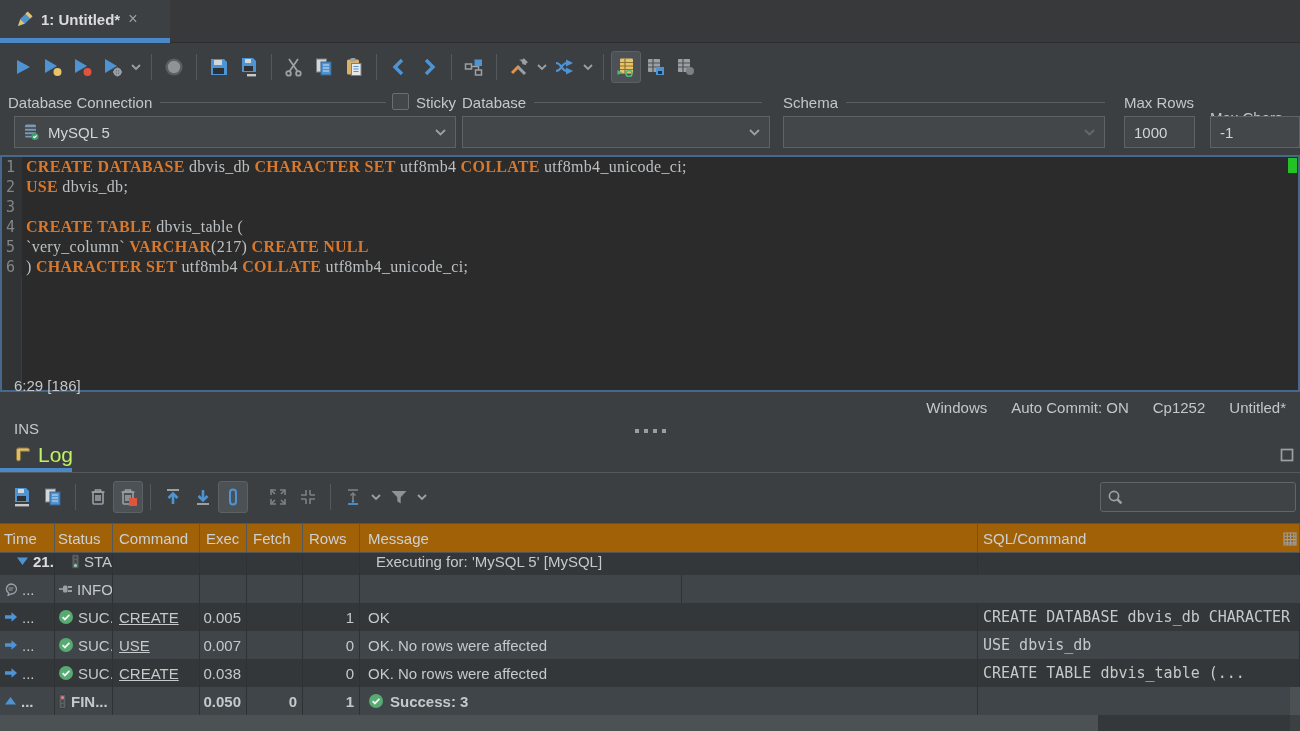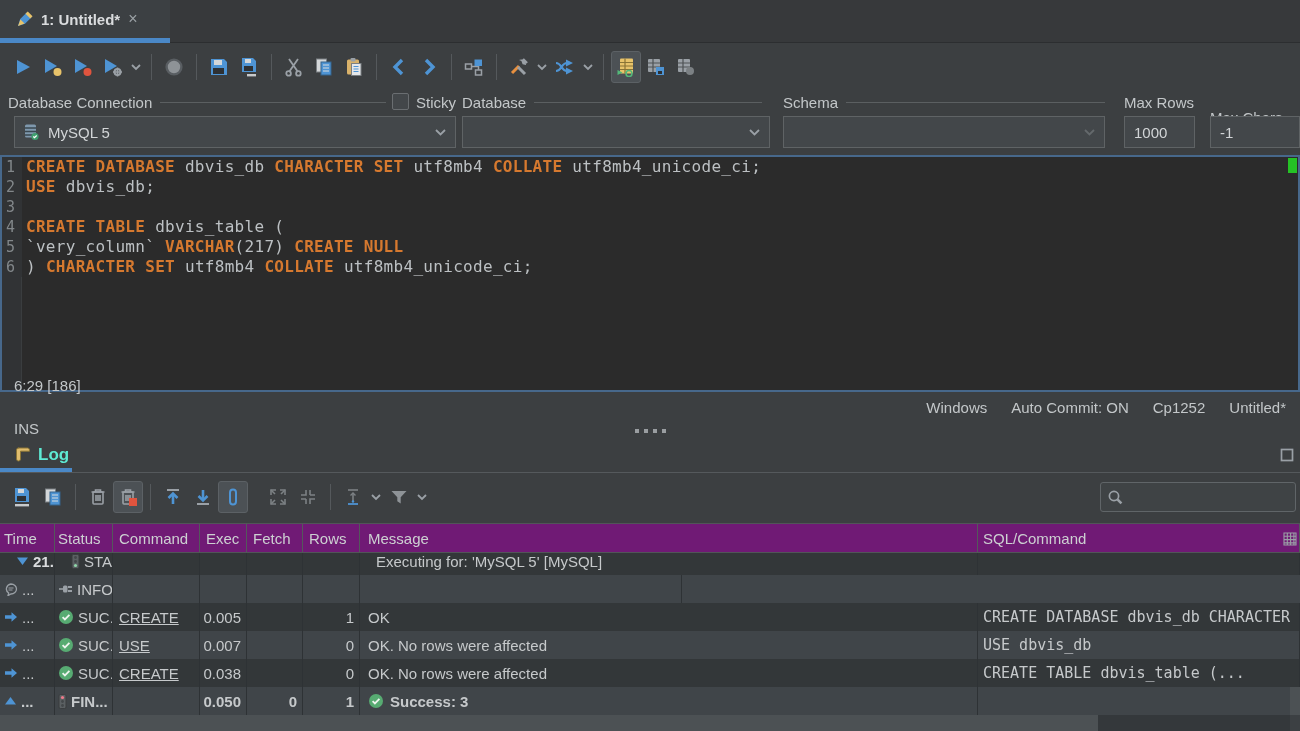--- a/index.html
+++ b/index.html
@@ -36,39 +36,39 @@
   #sticky-box{position:absolute;left:392px;top:3px;width:17px;height:17px;background:#43474a;
               border:1px solid #6a6e71;border-radius:2px;}
   #sticky-label{position:absolute;left:416px;top:4px;font-size:15px;color:#c3c7c9;}
 
   
   #editor{left:0;top:155px;width:1300px;height:237px;background:#2b2b2b;border:2px solid #47688b;}
   #gutter{position:absolute;left:0;top:0;width:20px;height:233px;background:#313335;border-right:1px solid #3a3d3f;}
   .code-line{position:relative;height:20px;display:flex;font-family:"DejaVu Sans Mono","Liberation Mono",monospace;
              font-size:16px;line-height:20px;white-space:pre;}
   .code-line .ln{width:20px;flex:0 0 20px;color:#82878a;text-align:left;padding-left:4px;font-size:15px;background:#313335;}
-  .code-line .src{padding-left:4px;letter-spacing:.3px;}
+  .code-line .src{padding-left:4px;letter-spacing:.3px;font-family:Liberation Serif, serif;}
   .kw{color:#d6792f;font-weight:bold;}
   .pl{color:#bcc0c3;}
   #editor-marker{position:absolute;right:1px;top:1px;width:9px;height:15px;background:#25c225;}
 
   
   #edstatus{left:0;top:392px;width:1300px;height:30px;display:flex;align-items:center;
             font-size:15px;color:#c3c7c9;padding:0 14px;}
   #edstatus .lft{display:flex;gap:26px;flex-direction:column;}
   #edstatus .rgt{margin-left:auto;display:flex;gap:24px;}
 
   
   #splitter{left:0;top:422px;width:1300px;height:18px;display:flex;align-items:center;justify-content:center;gap:5px;}
   #splitter i{width:4px;height:4px;background:#9a9ea1;display:block;}
 
   
   #logtabbar{left:0;top:440px;width:1300px;height:33px;border-bottom:1px solid #55595c;}
   #log-tab{position:absolute;left:0;top:0;height:29px;width:72px;display:flex;align-items:center;gap:7px;padding-left:14px;}
-  #log-tab .tab-title{font-weight:bold;font-size:17px;color:#5eead4;}
+  #log-tab .tab-title{font-weight:normal;font-size:21px;color:#bef264;}
   #log-tab-underline{position:absolute;left:0;top:28px;width:72px;height:4px;background:#4a88c7;}
   #log-max{position:absolute;right:6px;top:8px;}
 
   #logtoolbar{left:0;top:473px;width:1300px;height:47px;display:flex;align-items:center;padding-left:8px;}
   #log-search{position:absolute;left:1100px;top:482px;width:196px;height:30px;background:#3f4345;
               border:1px solid #606568;border-radius:3px;display:flex;align-items:center;padding:0 6px;gap:5px;}
   #log-search input{background:transparent;border:none;outline:none;color:#d2d5d7;font-size:14px;width:150px;
                     font-family:"Liberation Sans",sans-serif;}
 
   
@@ -76,21 +76,21 @@
   .lrow{display:flex;width:1300px;}
   .lcell{border-right:1px solid #2e3235;display:flex;align-items:center;overflow:hidden;white-space:nowrap;flex:0 0 auto;}
   .c-time{width:55px;padding-left:4px;gap:4px;}
   .c-status{width:58px;padding-left:3px;gap:4px;}
   .c-cmd{width:87px;padding-left:6px;}
   .c-exec{width:47px;justify-content:flex-end;padding-right:5px;}
   .c-fetch{width:56px;justify-content:flex-end;padding-right:5px;}
   .c-rows{width:57px;justify-content:flex-end;padding-right:5px;}
   .c-msg{width:618px;padding-left:8px;gap:6px;}
   .c-sql{width:322px;padding-left:5px;font-family:"DejaVu Sans Mono","Liberation Mono",monospace;font-size:15px;}
-  #loghead{height:30px;background:#701a75;border-top:1px solid #515558;border-bottom:1px solid #515558;
+  #loghead{height:30px;background:#a16207;border-top:1px solid #515558;border-bottom:1px solid #515558;
            color:#cdd0d2;position:relative;}
   #loghead .lcell{height:28px;border-right:1px solid #54585b;}
   .lrow.dark{background:#333739;}
   .lrow.light{background:#404549;}
   .lrow{height:28px;}
   .lrow.clipped{height:22px;}
   .lrow.clipped .lcell{margin-top:-6px;height:28px;padding-left:16px;}
   .lrow.boldrow{font-weight:bold;}
   .cmd-link{text-decoration:underline;color:#c6c9cb;cursor:pointer;}
   #grid-icon{position:absolute;right:3px;top:8px;}

